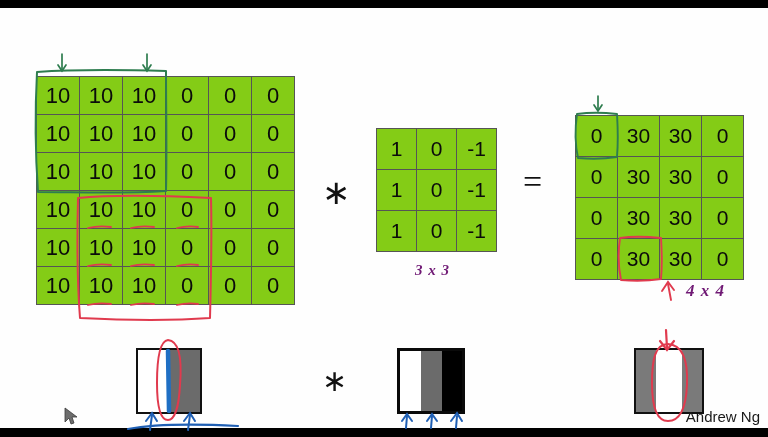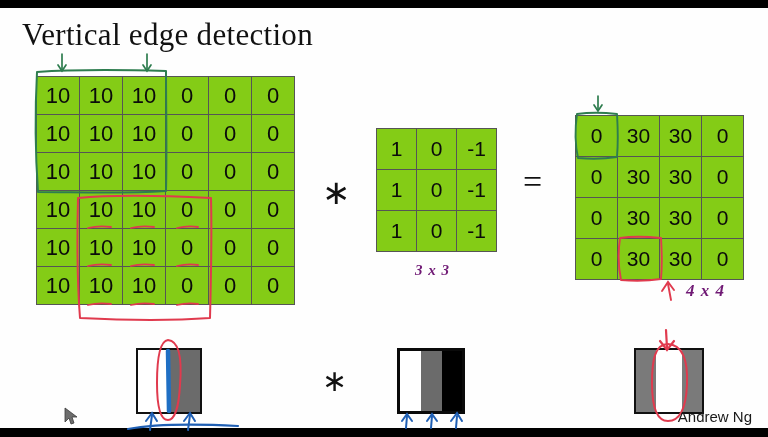--- a/index.html
+++ b/index.html
@@ -125,36 +125,35 @@
     border: 3px solid #0a0a0a;
   }
   #img-right {
     left: 634px; top: 348px;
     width: 70px; height: 66px;
     border: 2.2px solid #111;
   }
 
   #andrew-ng {
     position: absolute;
-    right: 16px;
+    right: 8px;
     bottom: 12px;
     font-family: "Liberation Sans", sans-serif;
     font-size: 15px;
     color: #1a1a1a;
   }
 </style>
 </head>
 <body>
 
 <div id="slide">
 
   <div class="bar-top"></div>
   <div class="bar-bottom"></div>
 
-  <div id="title">Vertical edge detection</div>
 
   <div class="grid" id="input-grid">
       <div class="cell">10</div>
       <div class="cell">10</div>
       <div class="cell">10</div>
       <div class="cell">0</div>
       <div class="cell">0</div>
       <div class="cell">0</div>
       <div class="cell">10</div>
       <div class="cell">10</div>

